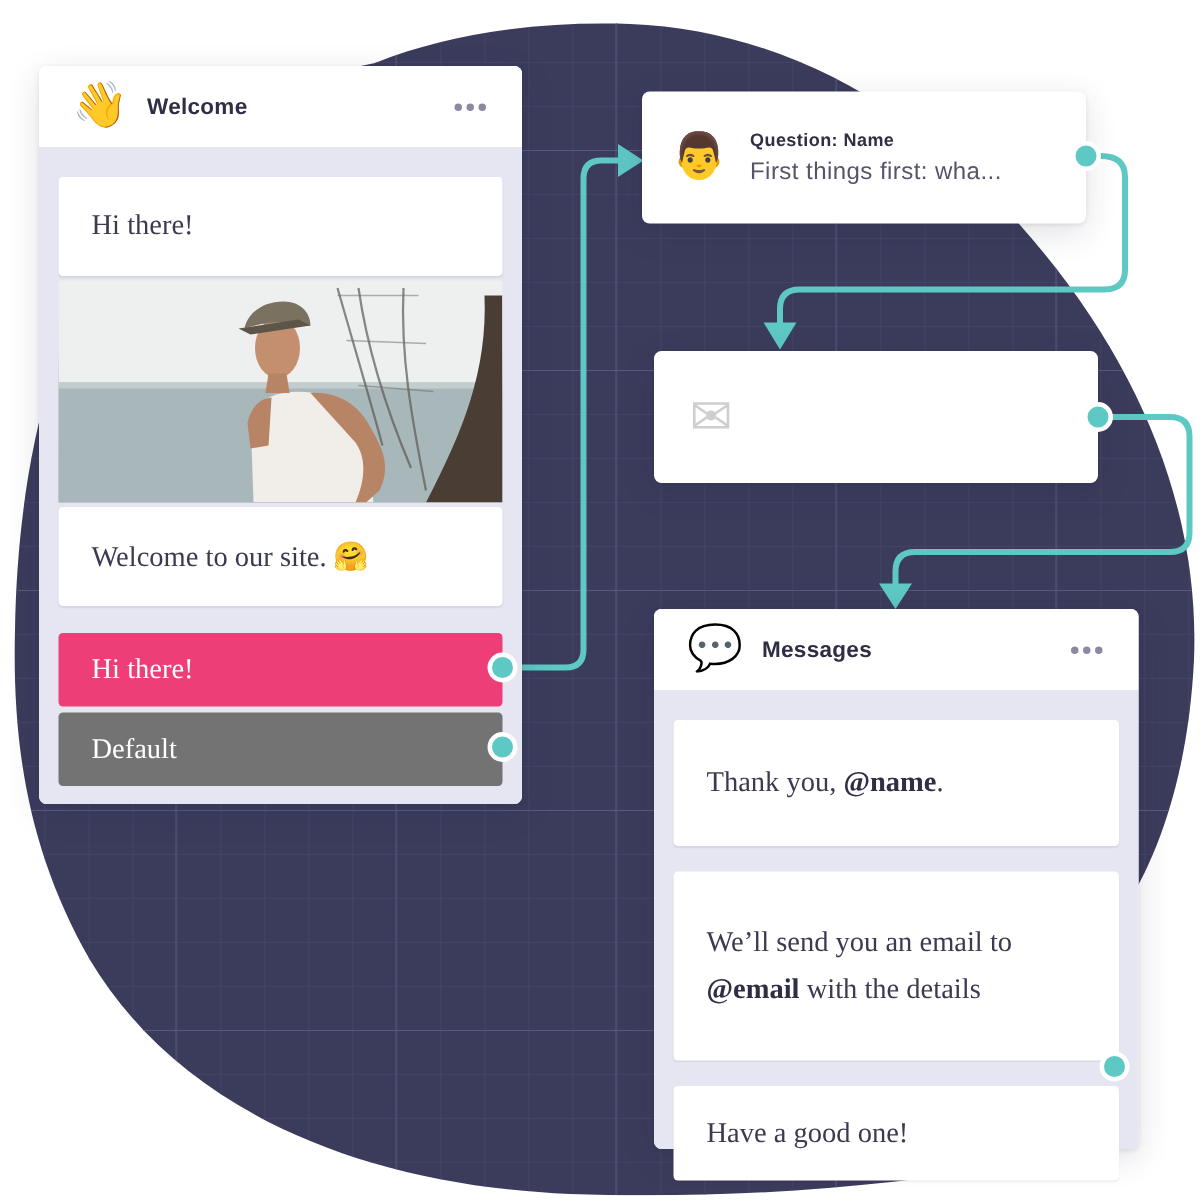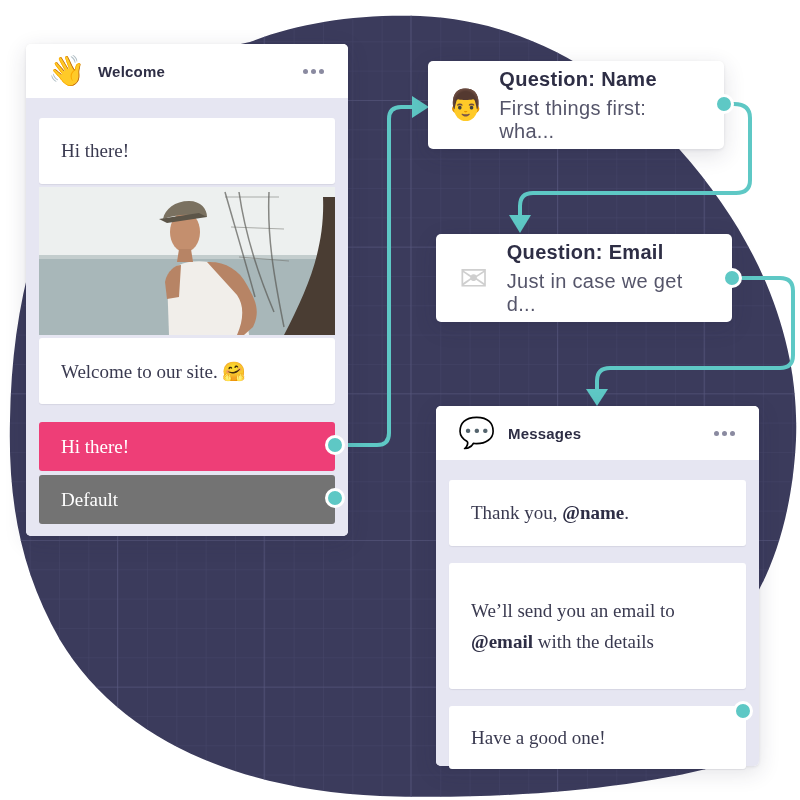--- a/index.html
+++ b/index.html
@@ -47,22 +47,22 @@
 
   .dot {
     position: absolute; width: 20px; height: 20px; border-radius: 50%;
     background: #5ec8c5; border: 3px solid #ffffff; z-index: 5;
   }
 
   
   .q-card { display: flex; align-items: center; padding: 0 20px 0 14px; cursor: pointer; }
   .q-card .emoji { font-size: 30px; width: 48px; text-align: center; line-height: 1; font-family: "DejaVu Sans", sans-serif; }
   .q-text { margin-left: 10px; }
-  .q-title { font-weight: bold; font-size: 20px; color: #2e2e45; letter-spacing: 0.3px; }
-  .q-sub { font-size: 20px; color: #55556a; margin-top: 6px; letter-spacing: 0.3px; }
+  .q-title { font-weight: bold; font-size: 12px; color: #2e2e45; letter-spacing: 0.3px; }
+  .q-sub { font-size: 16px; color: #55556a; margin-top: 6px; letter-spacing: 0.3px; }
 </style>
 </head>
 <body>
 
 <div id="canvas">
   <svg id="blob-svg" width="800" height="800" viewBox="0 0 800 800">
     <defs>
       <clipPath id="blobclip">
         <path d="M250,42 C300,22 360,14 420,16 C520,20 610,70 680,150 C760,240 800,340 796,440 C792,520 770,580 740,620 L740,760 C640,790 500,800 380,796 C240,790 120,740 60,640 C20,570 8,500 10,420 C12,300 40,190 110,110 C150,70 200,52 250,42 Z"></path>
       </clipPath>
@@ -146,39 +146,35 @@
     <span class="emoji">👨</span>
     <div class="q-text">
       <div class="q-title">Question: Name</div>
       <div class="q-sub">First things first: wha...</div>
     </div>
   </div>
   <div class="dot" style="left:714px; top:94px;"></div>
 
   <div class="card q-card" style="left:436px; top:234px; width:296px; height:88px;">
     <span class="emoji" style="color:#cfcfcf; font-size:34px;">✉</span>
-    <div class="q-text">
-      <div class="q-title">Question: Email</div>
-      <div class="q-sub">Just in case we get d...</div>
-    </div>
   </div>
   <div class="dot" style="left:722px; top:268px;"></div>
 
   <div class="card" style="left:436px; top:406px; width:323px; height:360px;">
     <div class="block-head">
       <span class="emoji">💬</span>
       <span class="block-title">Messages</span>
       <span class="more">
           <i></i>
           <i></i>
           <i></i>
         </span>
     </div>
     <div class="block-body" style="height:306px;">
-      <div class="msg" style="height:66px;">
+      <div class="msg" style="height:84px;">
         <span><span>Thank you, </span><b>@name</b><span>.</span></span>
       </div>
       <div class="msg" style="height:126px; line-height:31px;">
         <span style="display:block; width:250px;"><span>We’ll send you an email to </span><b>@email</b><span> with the details</span></span>
       </div>
       <div class="msg" style="height:63px;">
         <span>Have a good one!</span>
       </div>
     </div>
   </div>

